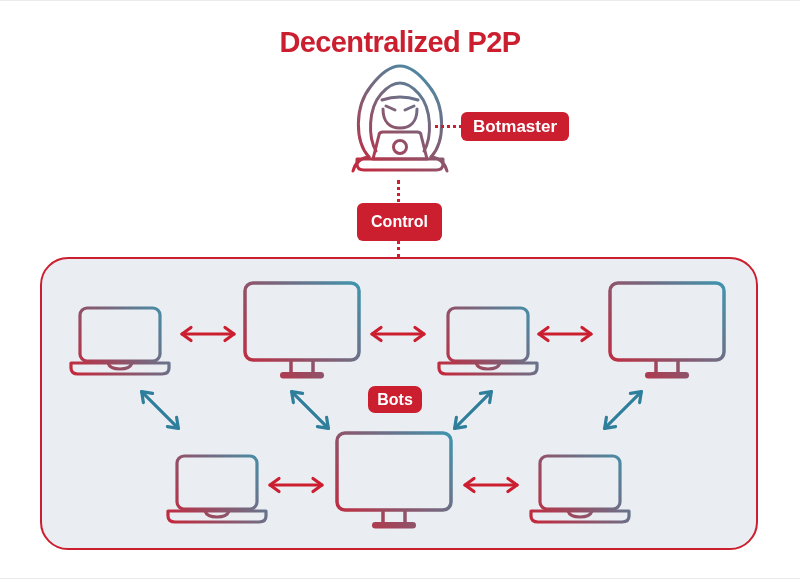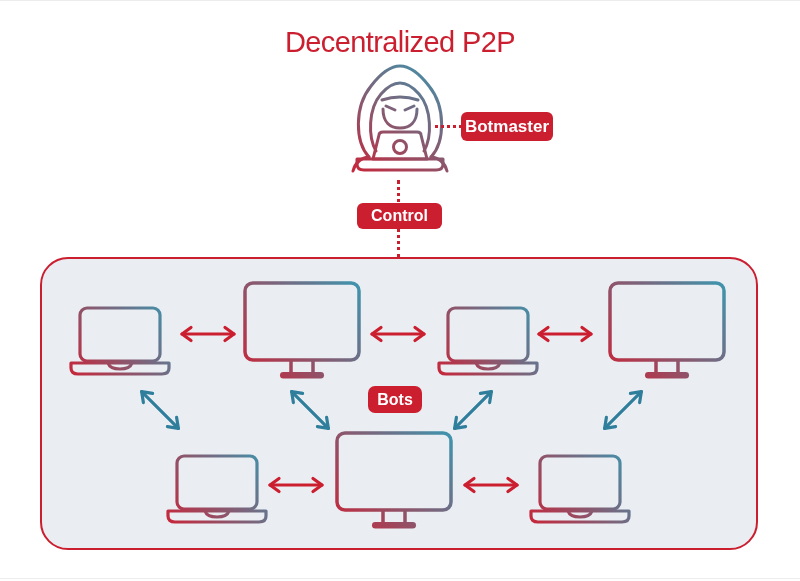--- a/index.html
+++ b/index.html
@@ -12,32 +12,32 @@
   .stage{
     position:relative;width:800px;height:581px;overflow:hidden;
     background:#ffffff;font-family:"Liberation Sans",sans-serif;
   }
   .edge-line{position:absolute;left:0;width:800px;height:1px;background:#ececec;}
   .edge-top{top:0;}
   .edge-bottom{top:578px;}
 
   .title{
     position:absolute;left:0;top:26px;width:800px;text-align:center;
-    font-size:29px;font-weight:normal;letter-spacing:-0.6px;color:var(--red);
+    font-size:29px;font-weight:bold;letter-spacing:-0.6px;color:var(--red);
   }
 
   .hacker{position:absolute;left:342px;top:60px;width:116px;height:118px;}
 
   .badge{
     position:absolute;background:var(--red);color:var(--white);
     font-weight:bold;border-radius:6px;display:flex;align-items:center;
     justify-content:center;z-index:5;line-height:1;
   }
-  .badge-botmaster{left:461px;top:112px;width:92px;height:29px;font-size:17px;}
-  .badge-control{left:357px;top:203px;width:85px;height:26px;font-size:16px;}
+  .badge-botmaster{left:461px;top:112px;width:108px;height:29px;font-size:17px;}
+  .badge-control{left:357px;top:203px;width:85px;height:38px;font-size:16px;}
   .badge-bots{left:368px;top:386px;width:54px;height:27px;font-size:16px;border-radius:7px;}
 
   .dotted-h{
     position:absolute;left:435px;top:125px;width:27px;height:0;
     border-top:3px dotted var(--red);
   }
   .dotted-v{
     position:absolute;left:397px;top:180px;width:0;height:78px;
     border-left:3px dotted var(--red);
   }

